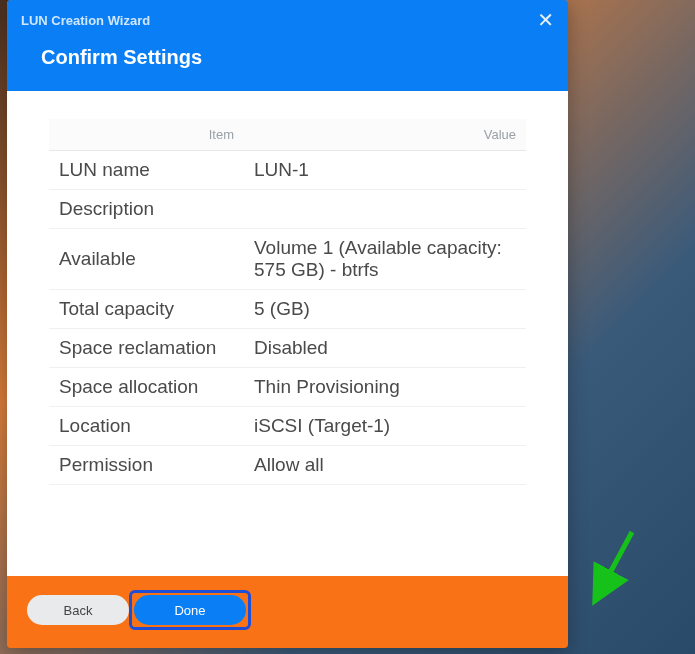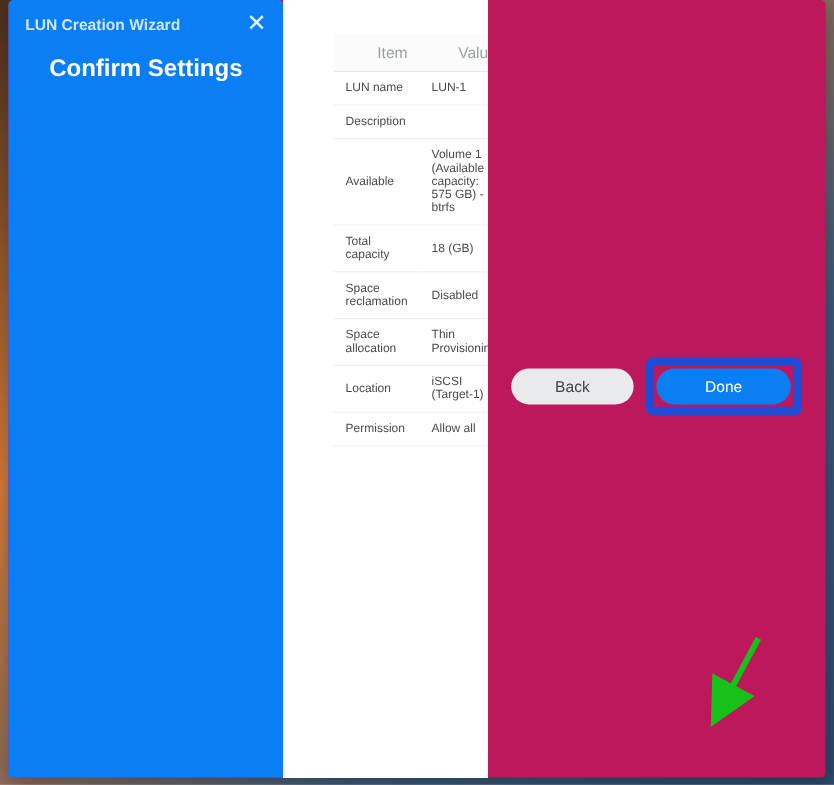--- a/index.html
+++ b/index.html
@@ -8,27 +8,27 @@
     background: linear-gradient(135deg, #4a3020 0%, #d97d3a 30%, #3a5a7a 70%, #2a4a6a 100%);
     width: 695px;
     height: 654px;
     overflow: hidden;
     position: relative;
   }
   .modal {
     position: absolute;
     top: 0;
     left: 7px;
-    width: 681px;
+    width: 561px;
     height: 648px;
-    background: #be185d;
+    background: #f97316;
     border-radius: 4px;
     box-shadow: 0 4px 20px rgba(0,0,0,0.3);
     display: flex;
-    flex-direction: row;
+    flex-direction: column;
   }
   .header {
     background: #0a7ff5;
     color: #fff;
     border-radius: 4px 4px 0 0;
     position: relative;
   }
   .header-top {
     display: flex;
     justify-content: space-between;
@@ -68,30 +68,28 @@
     text-align: right;
     font-weight: 400;
     color: #9aa0a6;
     font-size: 13px;
     padding: 8px 10px 8px 10px;
     border-bottom: 1px solid #e8e8e8;
     background: #fbfbfb;
   }
   tbody td {
     padding: 8px 10px;
-    font-size: 10px;
+    font-size: 19px;
     color: #4a4a4a;
     border-bottom: 1px solid #f0f0f0;
   }
   tbody td:first-child { width: 195px; }
   .footer {
     padding: 14px 20px 18px 20px;
     display: flex;
-    justify-content: flex-end;
-    gap: 10px;
     align-items: center;
   }
   .btn {
     min-width: 102px;
     height: 30px;
     border-radius: 15px;
     font-size: 13px;
     border: none;
     cursor: pointer;
     display: inline-flex;
@@ -101,21 +99,21 @@
   .btn-back {
     background: #e9eaec;
     color: #444;
   }
   .btn-done {
     background: #0a7ff5;
     color: #fff;
     min-width: 112px;
   }
   .done-highlight {
-    border: 7px solid #1d4ed8;
+    border: 3px solid #1d4ed8;
     border-radius: 6px;
     padding: 2px;
     display: inline-flex;
   }
   .arrow {
     position: absolute;
     pointer-events: none;
   }
 </style>
 </head>
@@ -146,21 +144,21 @@
         <tr>
           <td>Description</td>
           <td></td>
         </tr>
         <tr>
           <td>Available</td>
           <td>Volume 1 (Available capacity: 575 GB) - btrfs</td>
         </tr>
         <tr>
           <td>Total capacity</td>
-          <td>18 (GB)</td>
+          <td>5 (GB)</td>
         </tr>
         <tr>
           <td>Space reclamation</td>
           <td>Disabled</td>
         </tr>
         <tr>
           <td>Space allocation</td>
           <td>Thin Provisioning</td>
         </tr>
         <tr>

